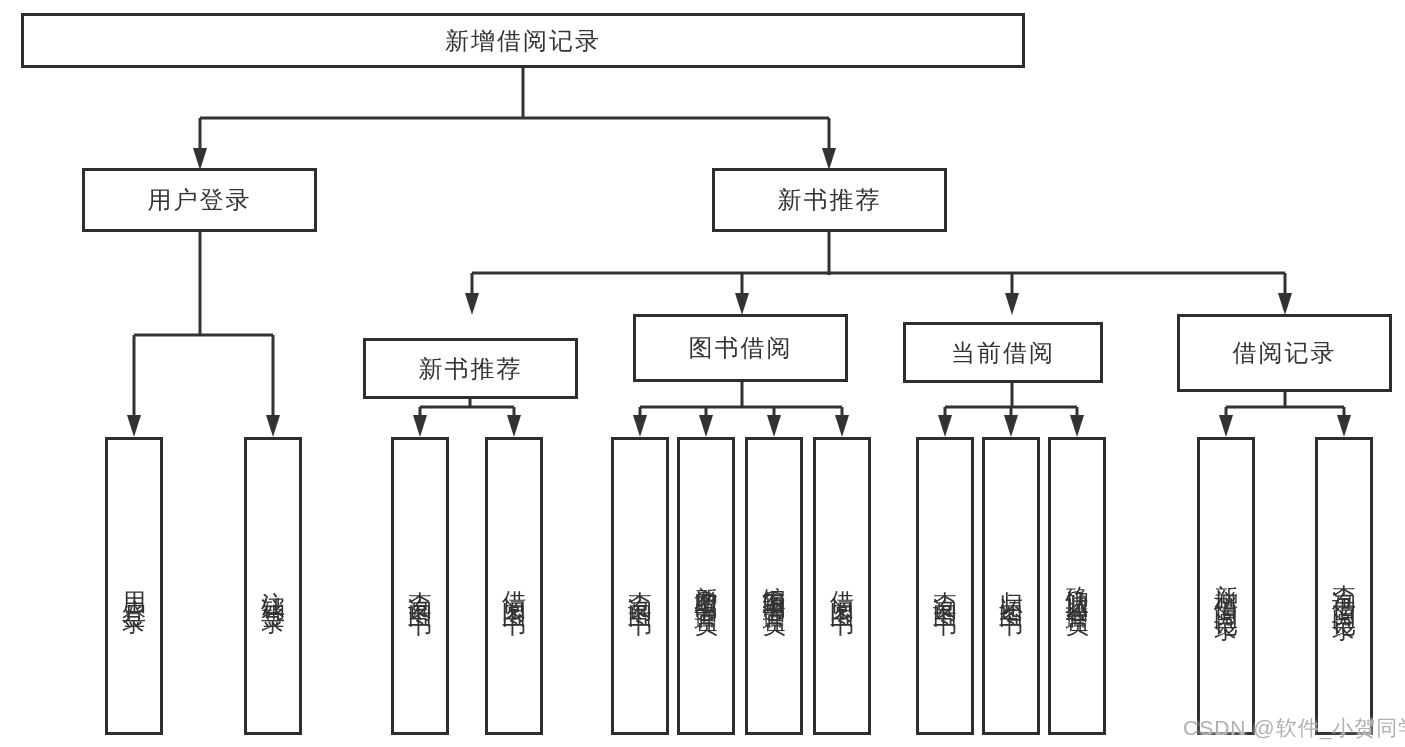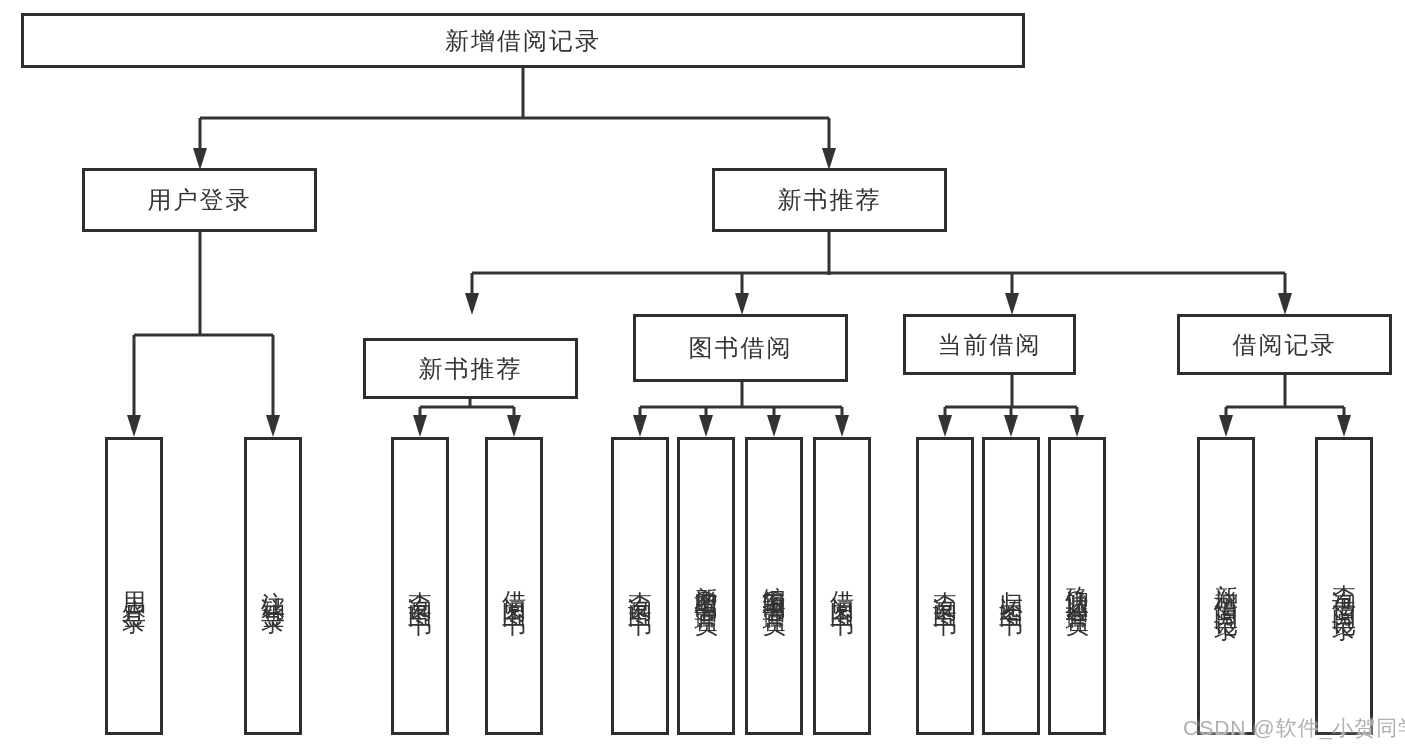--- a/index.html
+++ b/index.html
@@ -101,22 +101,22 @@
     </g>
   </svg>
 
   <div class="box" style="left:21px; top:13px; width:1004px; height:55px;">新增借阅记录</div>
 
   <div class="box" style="left:82px; top:168px; width:235px; height:64px;">用户登录</div>
   <div class="box" style="left:712px; top:168px; width:235px; height:64px;">新书推荐</div>
 
   <div class="box" style="left:363px; top:314px; width:215px; height:61px;margin-top:24px;">新书推荐</div>
   <div class="box" style="left:633px; top:314px; width:215px; height:68px;">图书借阅</div>
-  <div class="box" style="left:903px; top:314px; width:173px; height:61px;">当前借阅</div>
-  <div class="box" style="left:1177px; top:314px; width:215px; height:61px;">借阅记录</div>
+  <div class="box" style="left:903px; top:322px; width:200px; height:61px;">当前借阅</div>
+  <div class="box" style="left:1177px; top:314px; width:215px; height:78px;">借阅记录</div>
 
   <div class="vbox" style="left:105px;">用户登录</div>
   <div class="vbox" style="left:244px;">注销登录</div>
 
   <div class="vbox" style="left:391px;">查询图书</div>
   <div class="vbox" style="left:485px;">借阅图书</div>
 
   <div class="vbox" style="left:611px;">查询图书</div>
   <div class="vbox long" style="left:677px;">新增图书（管理员）</div>
   <div class="vbox long" style="left:745px;">编辑图书（管理员）</div>

